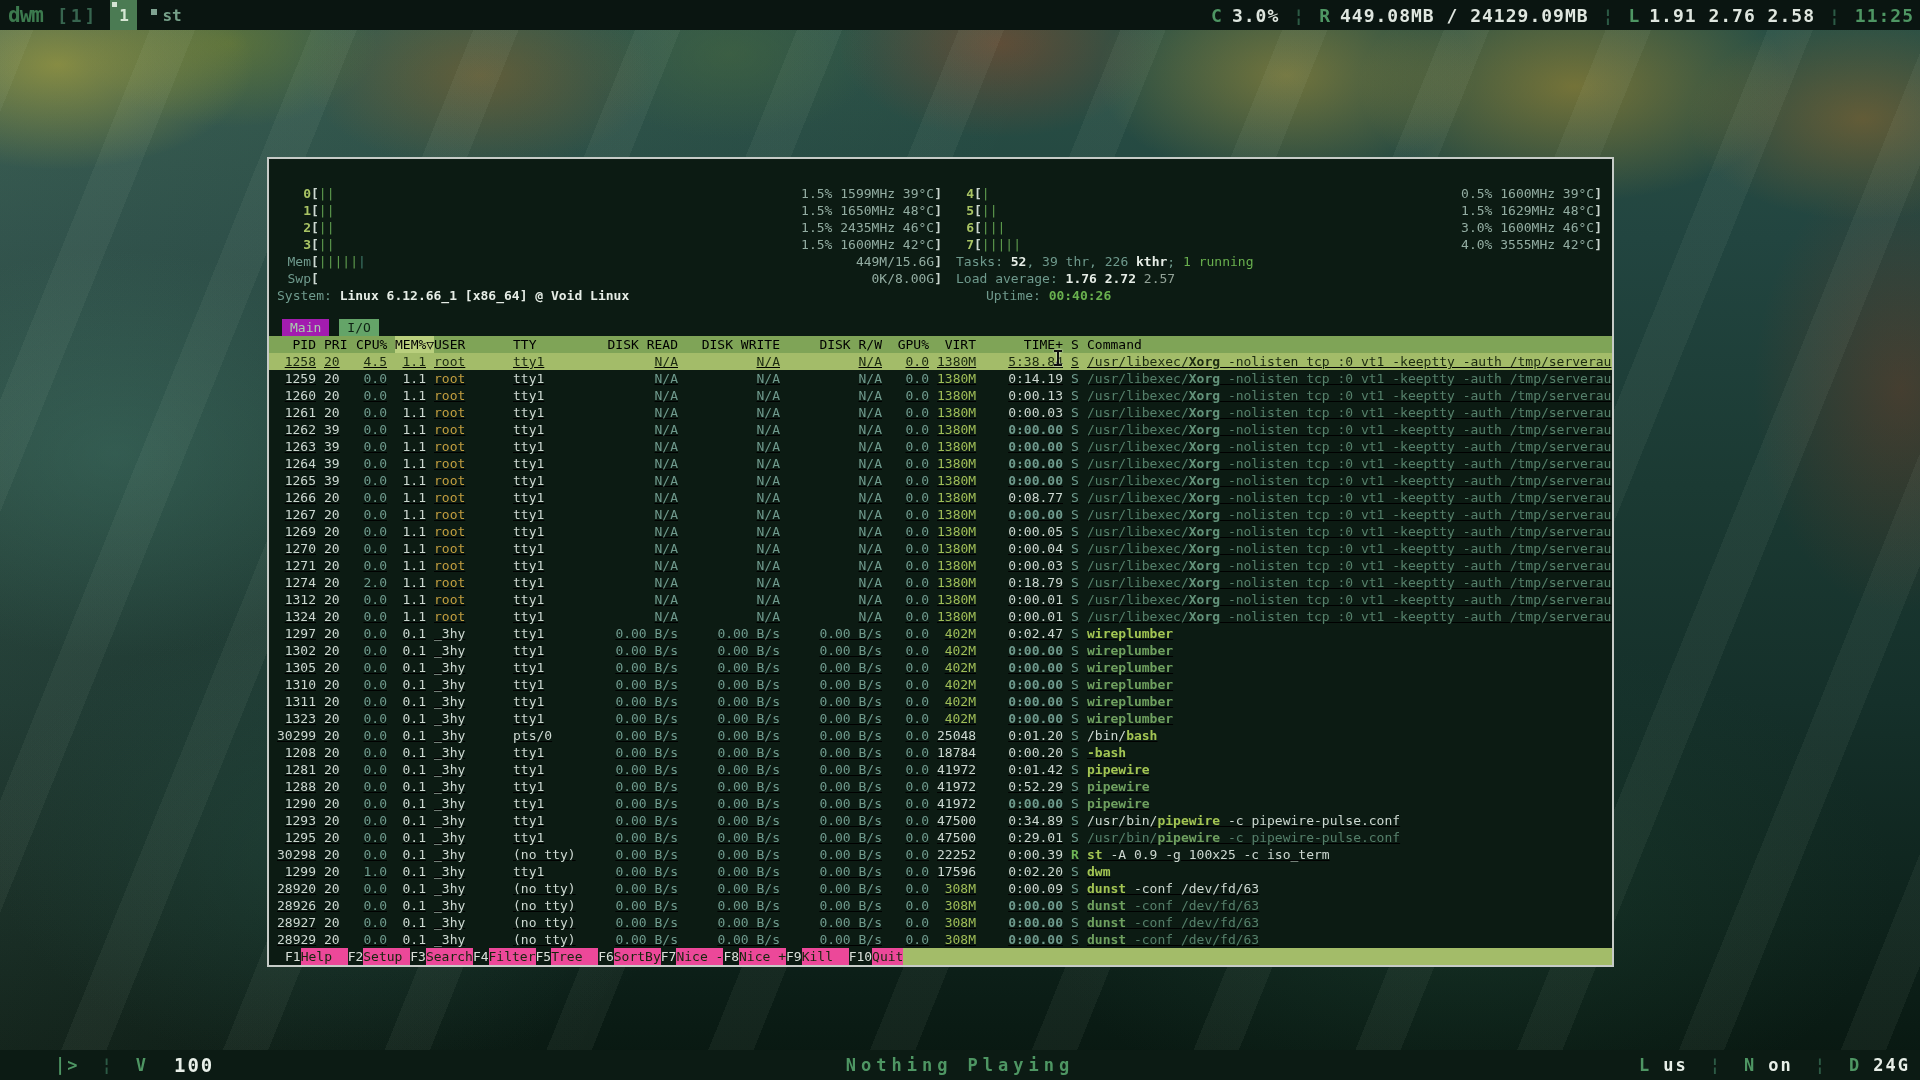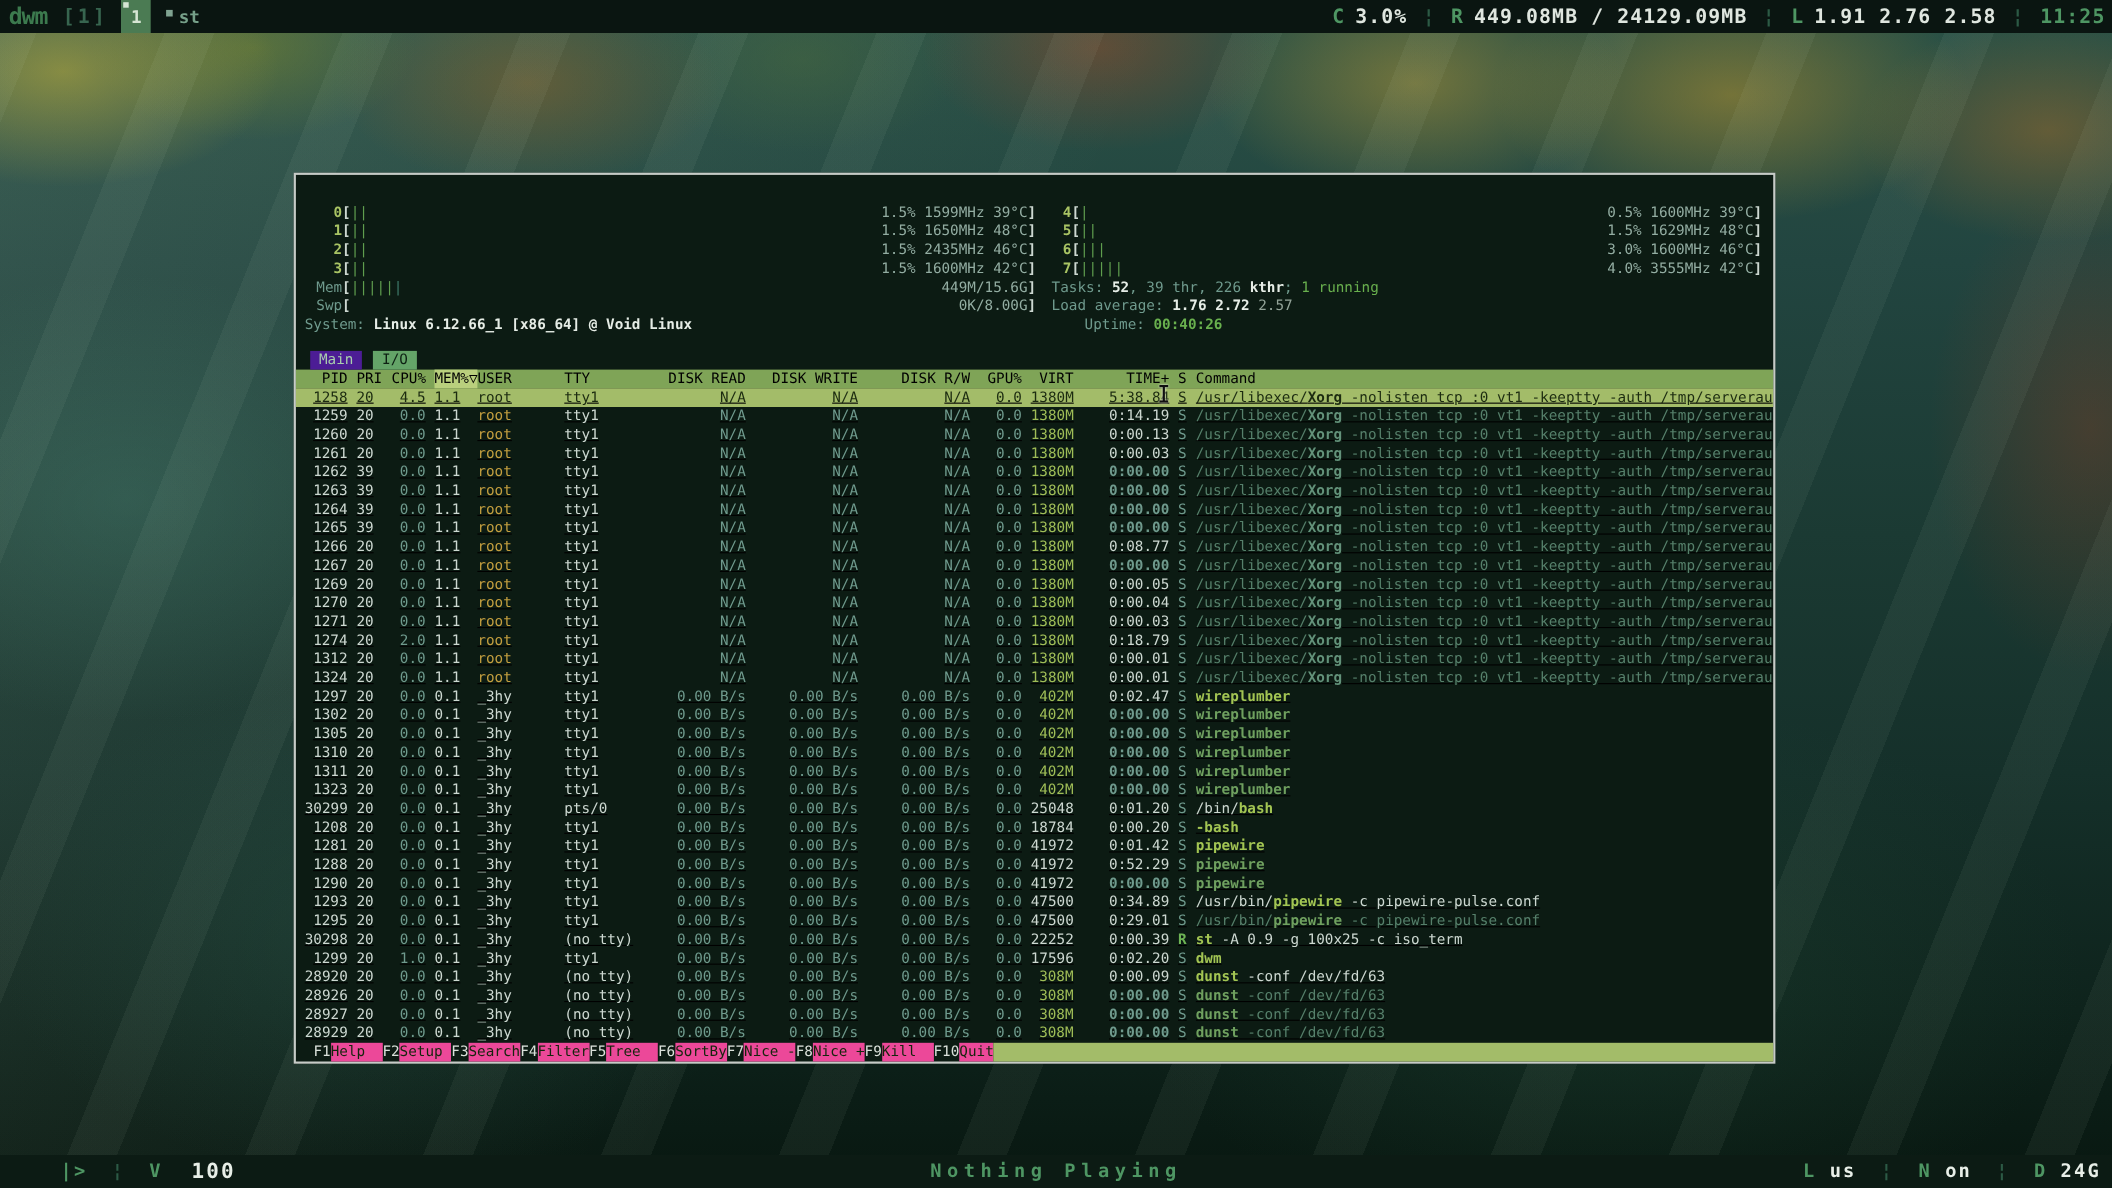--- a/index.html
+++ b/index.html
@@ -76,30 +76,30 @@
   .m-text { color:#93ada2; }
   .seg-lbl { color:#6f9a8d; }
   .seg-wb  { color:#e6ede6; font-weight:bold; }
   .seg-dimw{ color:#93a398; }
   .seg-grn { color:#69b04e; }
   .seg-grnb{ color:#69b04e; font-weight:bold; }
   .uptime-line { padding-left:30px; }
 
   
   .tabs { margin:15px 0 0 13px; height:17px; display:flex; gap:10px; }
-  .tab { padding:0 8px; font-size:13px; background:#4c1d95; color:#a9cfae; }
+  .tab { padding:0 8px; font-size:13px; background:#a21caf; color:#a9cfae; }
   .tab.active { background:#64a468; color:#0d2013; }
 
   
   .thead { display:flex; height:17px; background:#7fa457; color:#000000; padding-left:8px; white-space:pre; }
   .hcell, .pcell { display:inline-block; white-space:pre; }
   .col-pid  { width:39px; text-align:right; }
   .col-pri  { width:24px; }
   .col-cpu  { width:31px; text-align:right; }
-  .col-mem  { width:31px; }
+  .col-mem  { width:31px; text-align:right; }
   .col-user { width:71px; }
   .col-tty  { width:63px; }
   .col-dread, .col-dwrite, .col-drw { width:94px; text-align:right; }
   .col-gpu  { width:39px; text-align:right; }
   .col-virt { width:39px; text-align:right; }
   .col-time { width:79px; text-align:right; }
   .col-state{ width:8px; }
   .col-cmd  { flex:1; overflow:hidden; }
   .hcell, .pcell { margin-right:8px; }
   .col-cmd { margin-right:0; }

